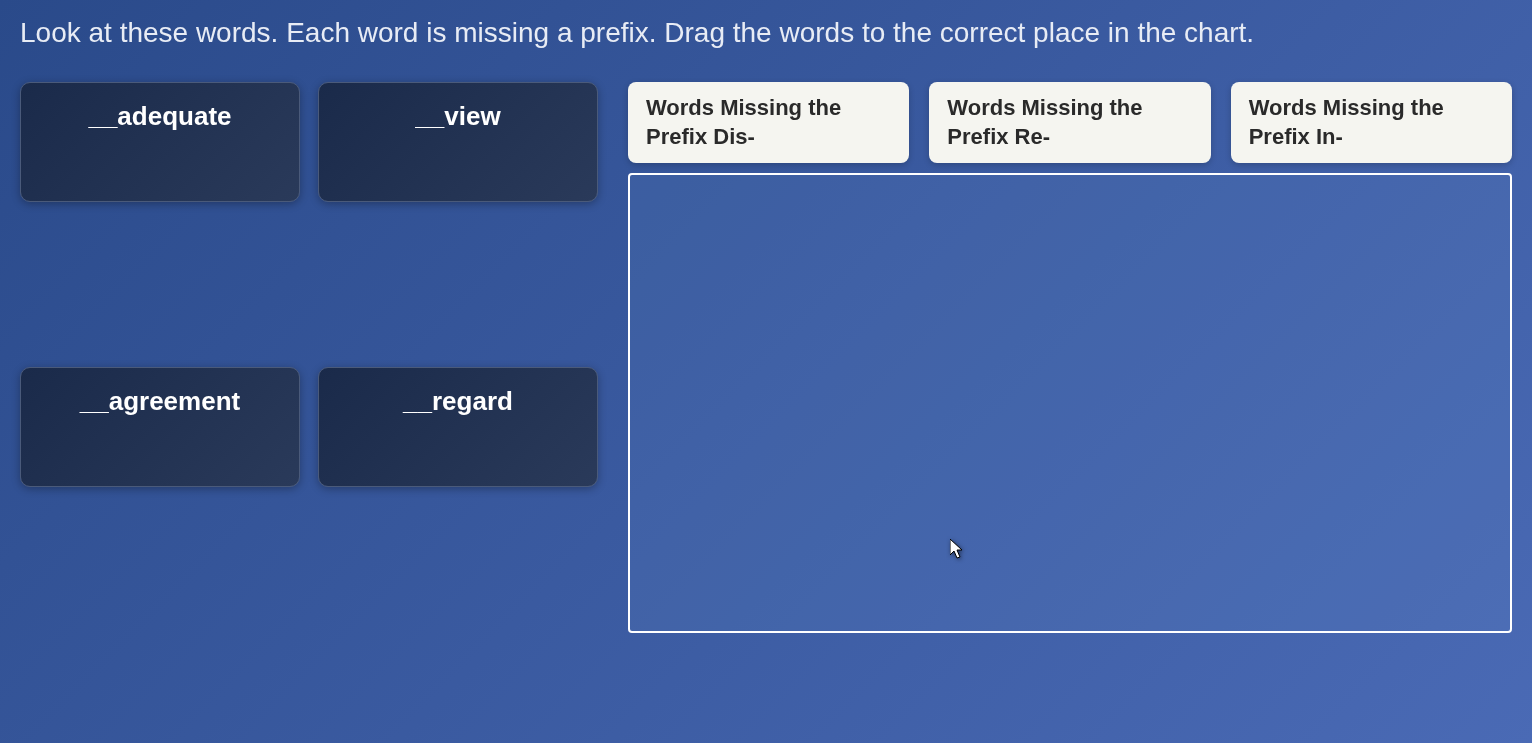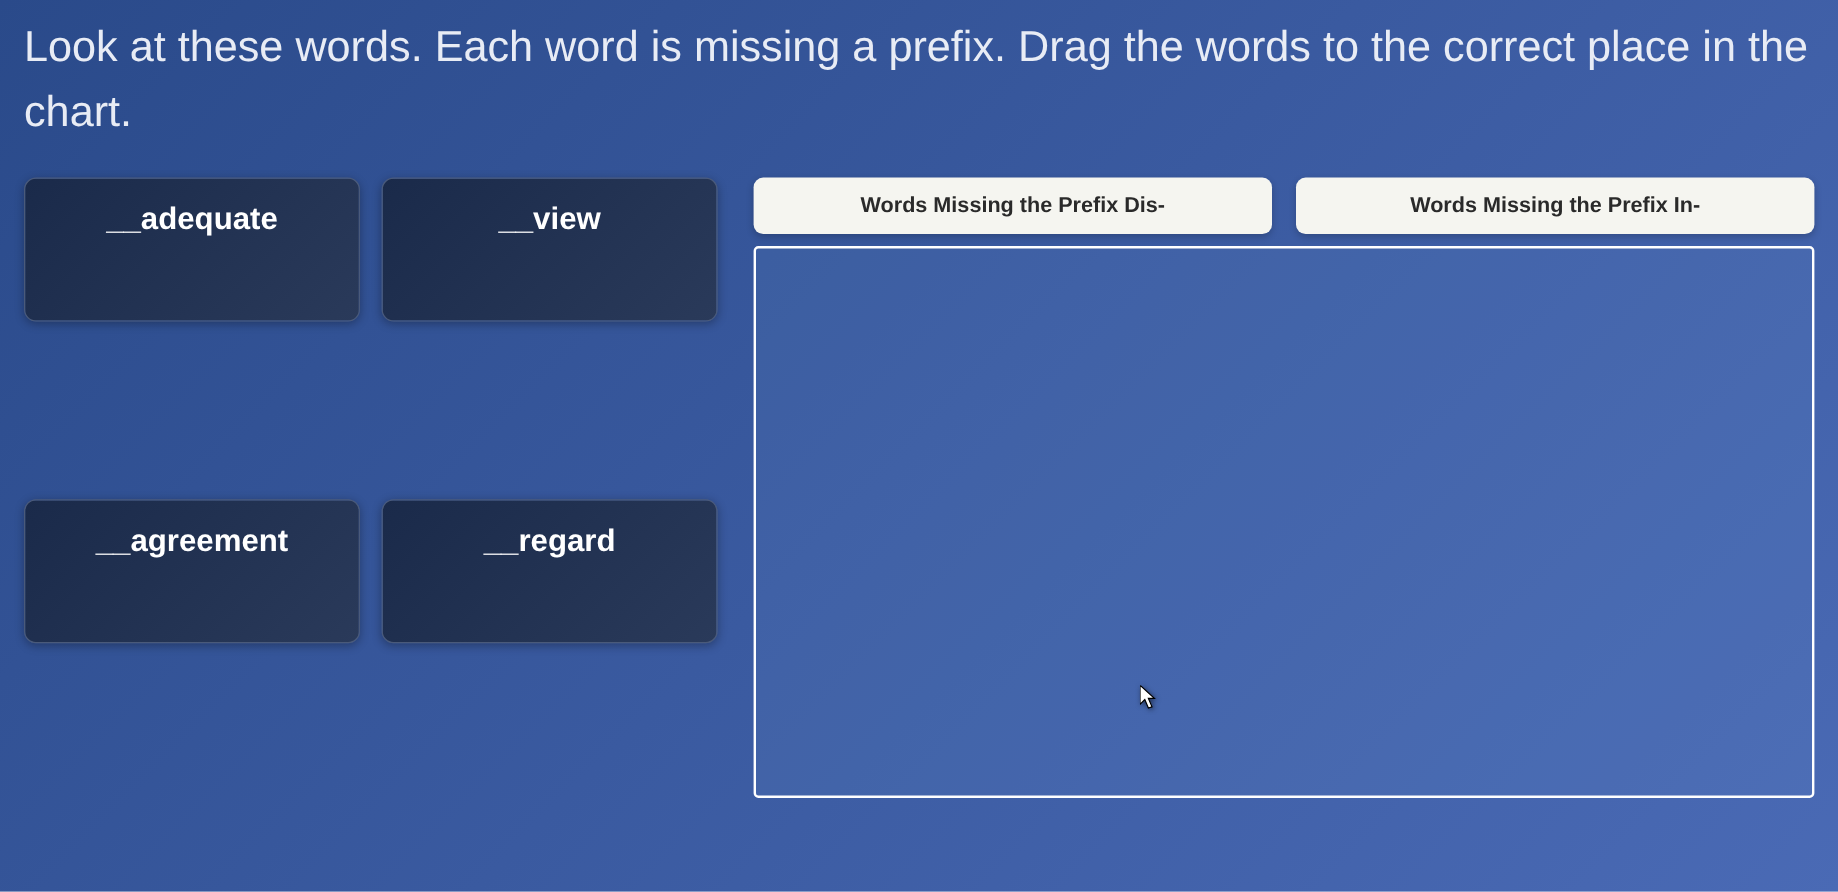--- a/index.html
+++ b/index.html
@@ -10,21 +10,21 @@
     body {
       font-family: -apple-system, BlinkMacSystemFont, "Segoe UI", Arial, sans-serif;
       background: linear-gradient(135deg, #2a4a8a 0%, #3a5aa0 50%, #4a6ab5 100%);
       min-height: 743px;
       width: 1532px;
       padding: 12px 20px;
       overflow: hidden;
     }
     .instruction {
       color: #e8ecf5;
-      font-size: 36px;
+      font-size: 28px;
       line-height: 1.5;
       margin-bottom: 28px;
       font-weight: 400;
     }
     .content-area {
       display: flex;
       gap: 30px;
     }
     .word-grid {
       display: grid;
@@ -54,23 +54,22 @@
       flex-direction: column;
     }
     .chart-headers {
       display: flex;
       gap: 20px;
       margin-bottom: 10px;
     }
     .chart-header {
       background: #f5f5f0;
       color: #2a2a2a;
-      font-size: 18px;
+      font-size: 22px;
       font-weight: 600;
-      text-align: center;
       padding: 12px 18px;
       border-radius: 8px;
       flex: 1;
       line-height: 1.3;
       box-shadow: 0 2px 6px rgba(0,0,0,0.2);
     }
     .drop-zone {
       flex: 1;
       border: 2px solid #ffffff;
       border-radius: 4px;
@@ -102,20 +101,21 @@
   <div class="word-grid">
     <div class="word-card">__adequate</div>
     <div class="word-card">__view</div>
     <div class="word-card">__agreement</div>
     <div class="word-card">__regard</div>
   </div>
 
   <div class="chart-area">
     <div class="chart-headers">
       <div class="chart-header">Words Missing the Prefix Dis-</div>
+      <div class="chart-header">Words Missing the Prefix Re-</div>
       <div class="chart-header">Words Missing the Prefix In-</div>
     </div>
     <div class="drop-zone">
       <div class="cursor">
         <svg viewBox="0 0 16 22">
           <path d="M 0 0 L 0 16 L 4 12 L 7 19 L 10 18 L 7 11 L 12 11 Z" fill="#ffffff" stroke="#000000" stroke-width="1"></path>
         </svg>
       </div>
     </div>
   </div>

